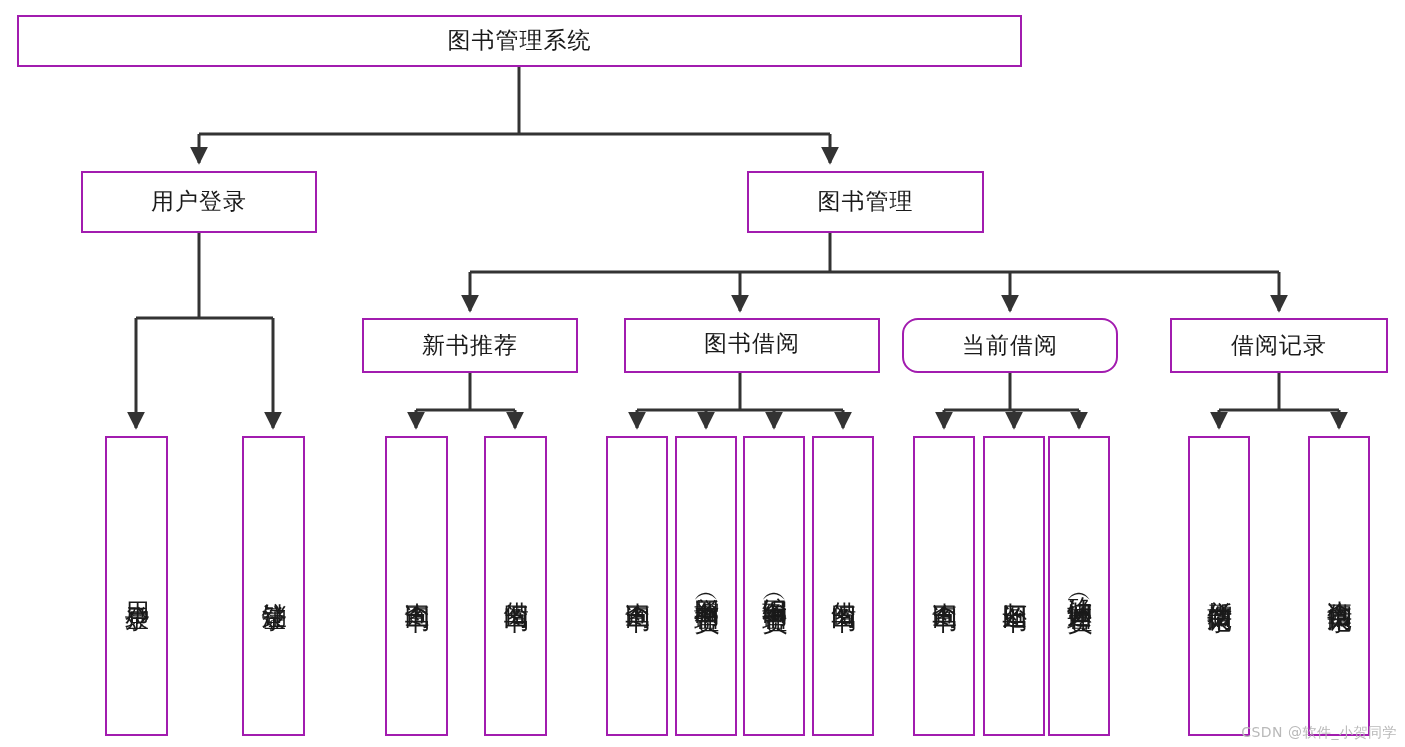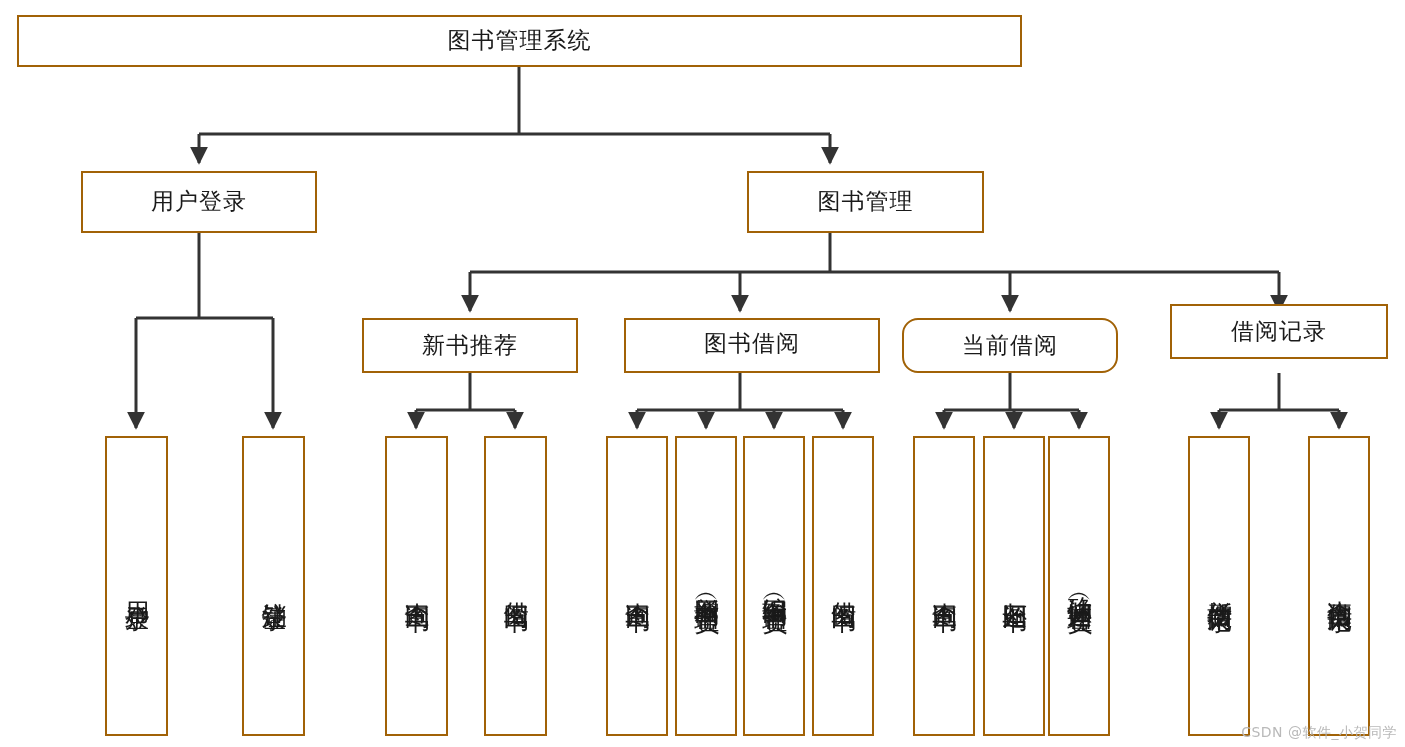--- a/index.html
+++ b/index.html
@@ -24,21 +24,21 @@
     left: 0;
     top: 0;
     width: 1405px;
     height: 747px;
     pointer-events: none;
   }
   .node {
     position: absolute;
     box-sizing: border-box;
     background: #ffffff;
-    border: 2px solid #a16207;
+    border: 2px solid #a21caf;
     display: flex;
     align-items: center;
     justify-content: center;
     color: #1a1a1a;
   }
   .node.horizontal {
     font-size: 23px;
     letter-spacing: 1px;
     line-height: 1.2;
   }
@@ -134,21 +134,21 @@
 
   <div class="node horizontal" style="left:362px; top:318px; width:216px; height:55px;">
     <span class="label">新书推荐</span>
   </div>
   <div class="node horizontal" style="left:624px; top:318px; width:256px; height:55px;font-family:Liberation Mono, monospace;">
     <span class="label">图书借阅</span>
   </div>
   <div class="node horizontal" style="left:902px; top:318px; width:216px; height:55px;border-radius:16px;">
     <span class="label">当前借阅</span>
   </div>
-  <div class="node horizontal" style="left:1170px; top:304px; width:218px; height:55px;">
+  <div class="node horizontal" style="left:1170px; top:318px; width:218px; height:55px;">
     <span class="label">借阅记录</span>
   </div>
 
   <div class="node vertical" style="left:105px; top:436px; width:63px; height:300px;">
     <span class="label">用户登录</span>
   </div>
   <div class="node vertical" style="left:242px; top:436px; width:63px; height:300px;">
     <span class="label">注销登录</span>
   </div>
 

